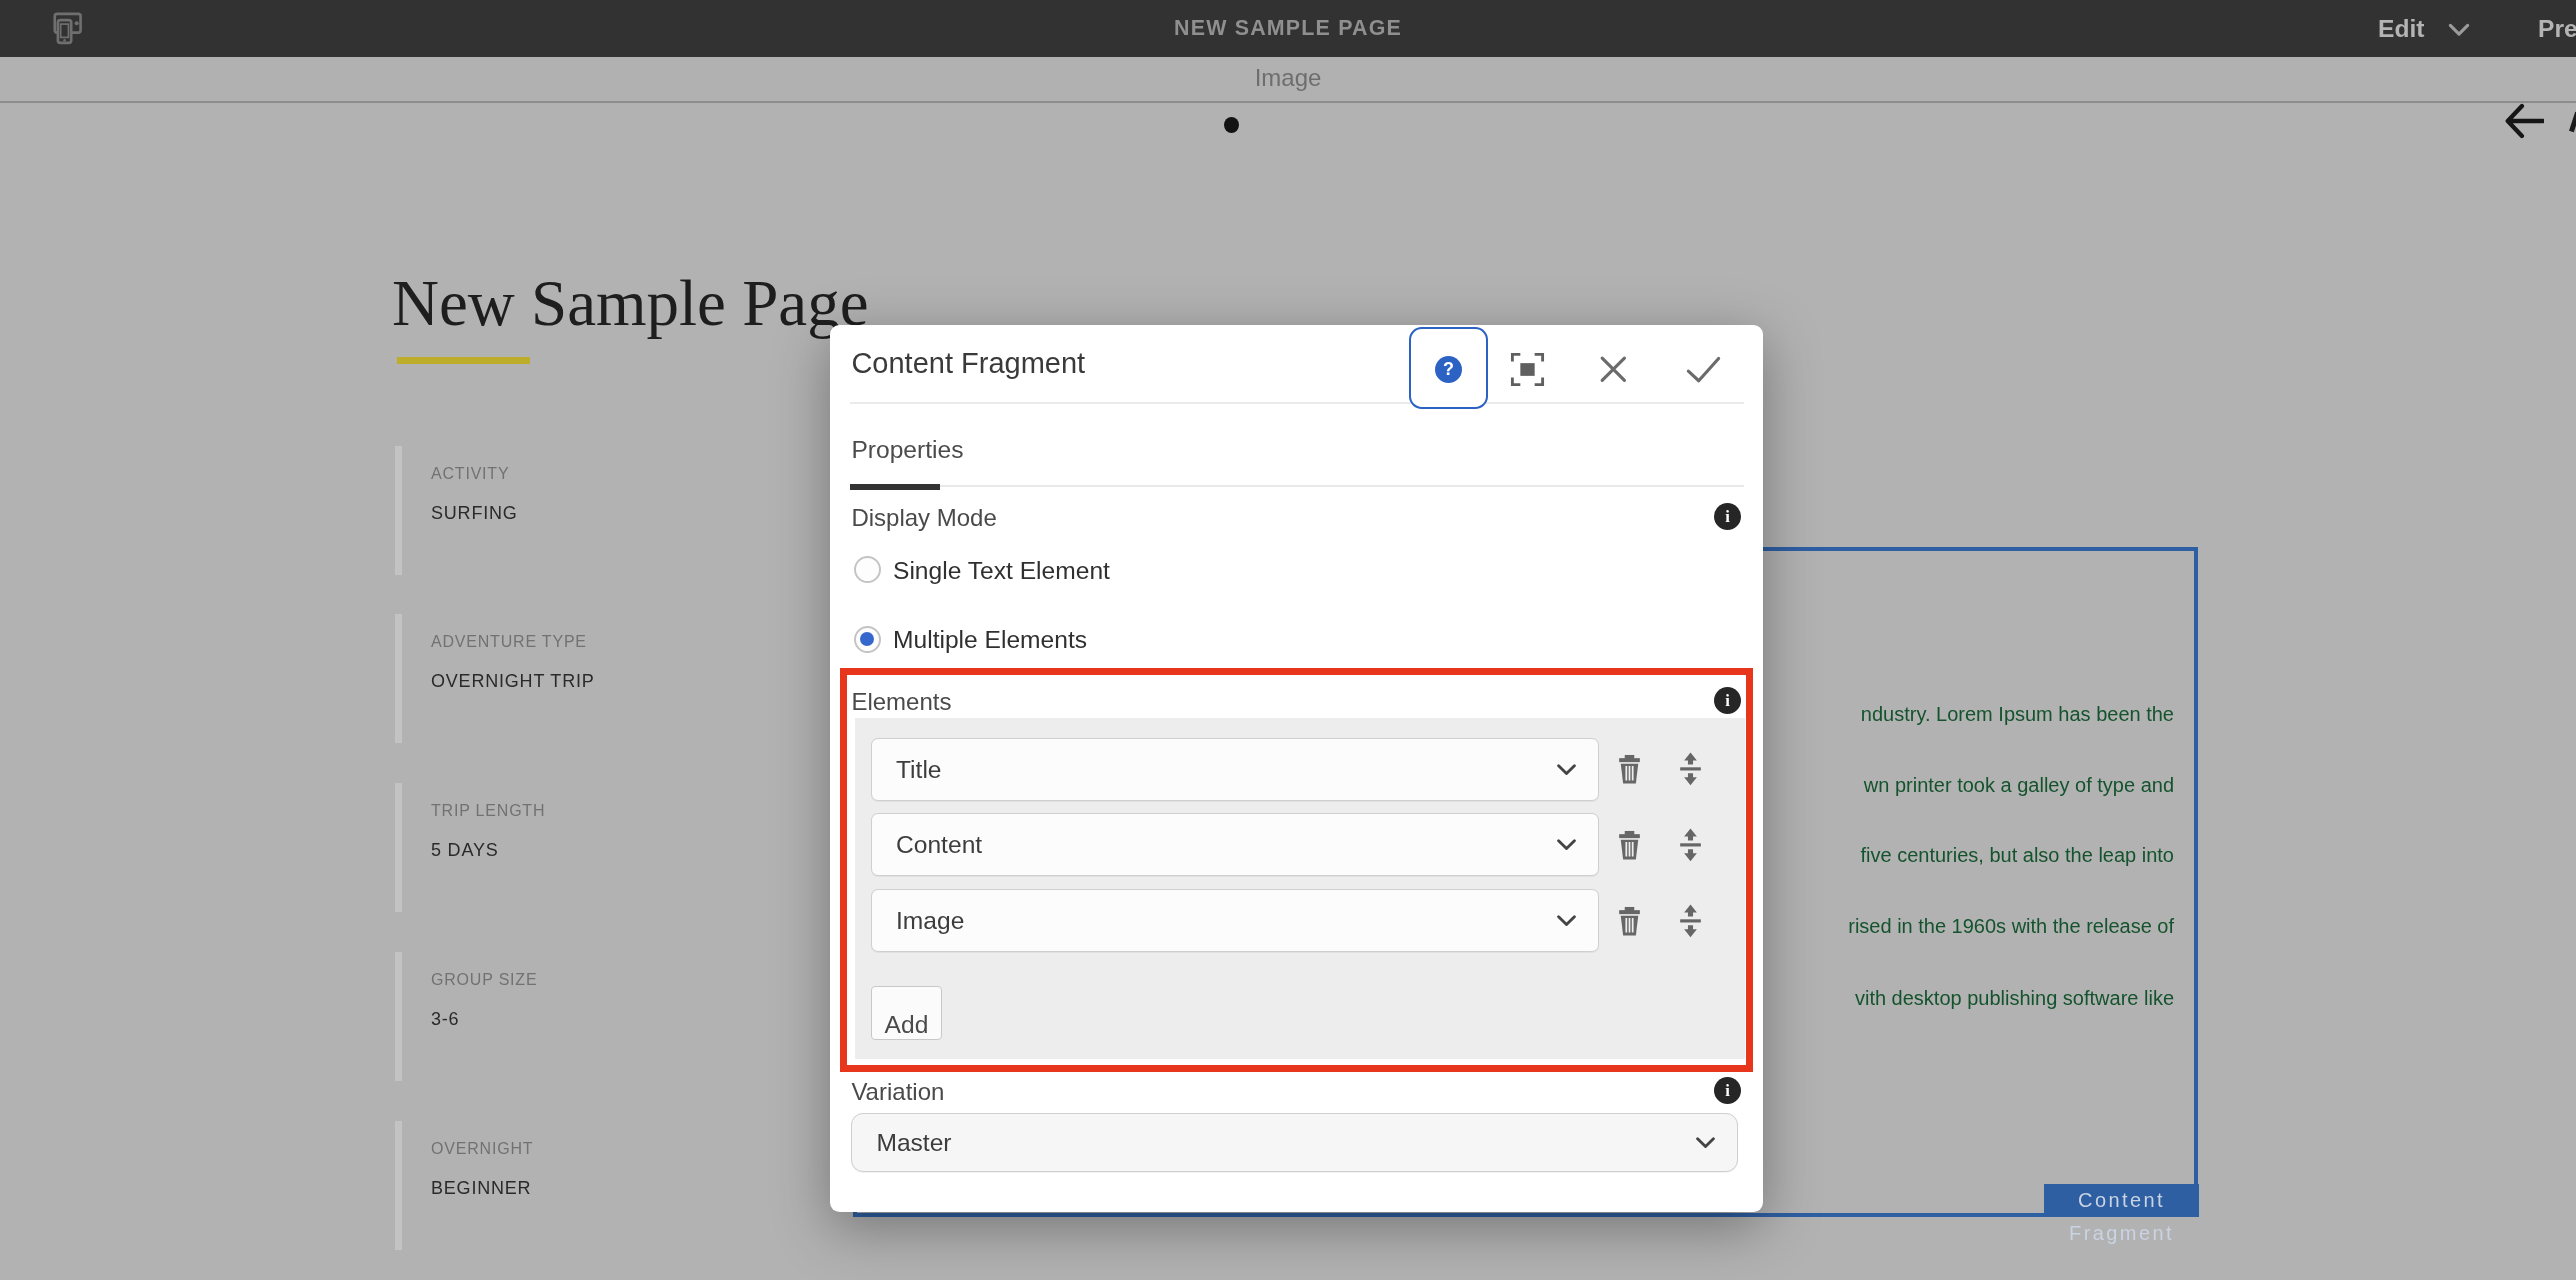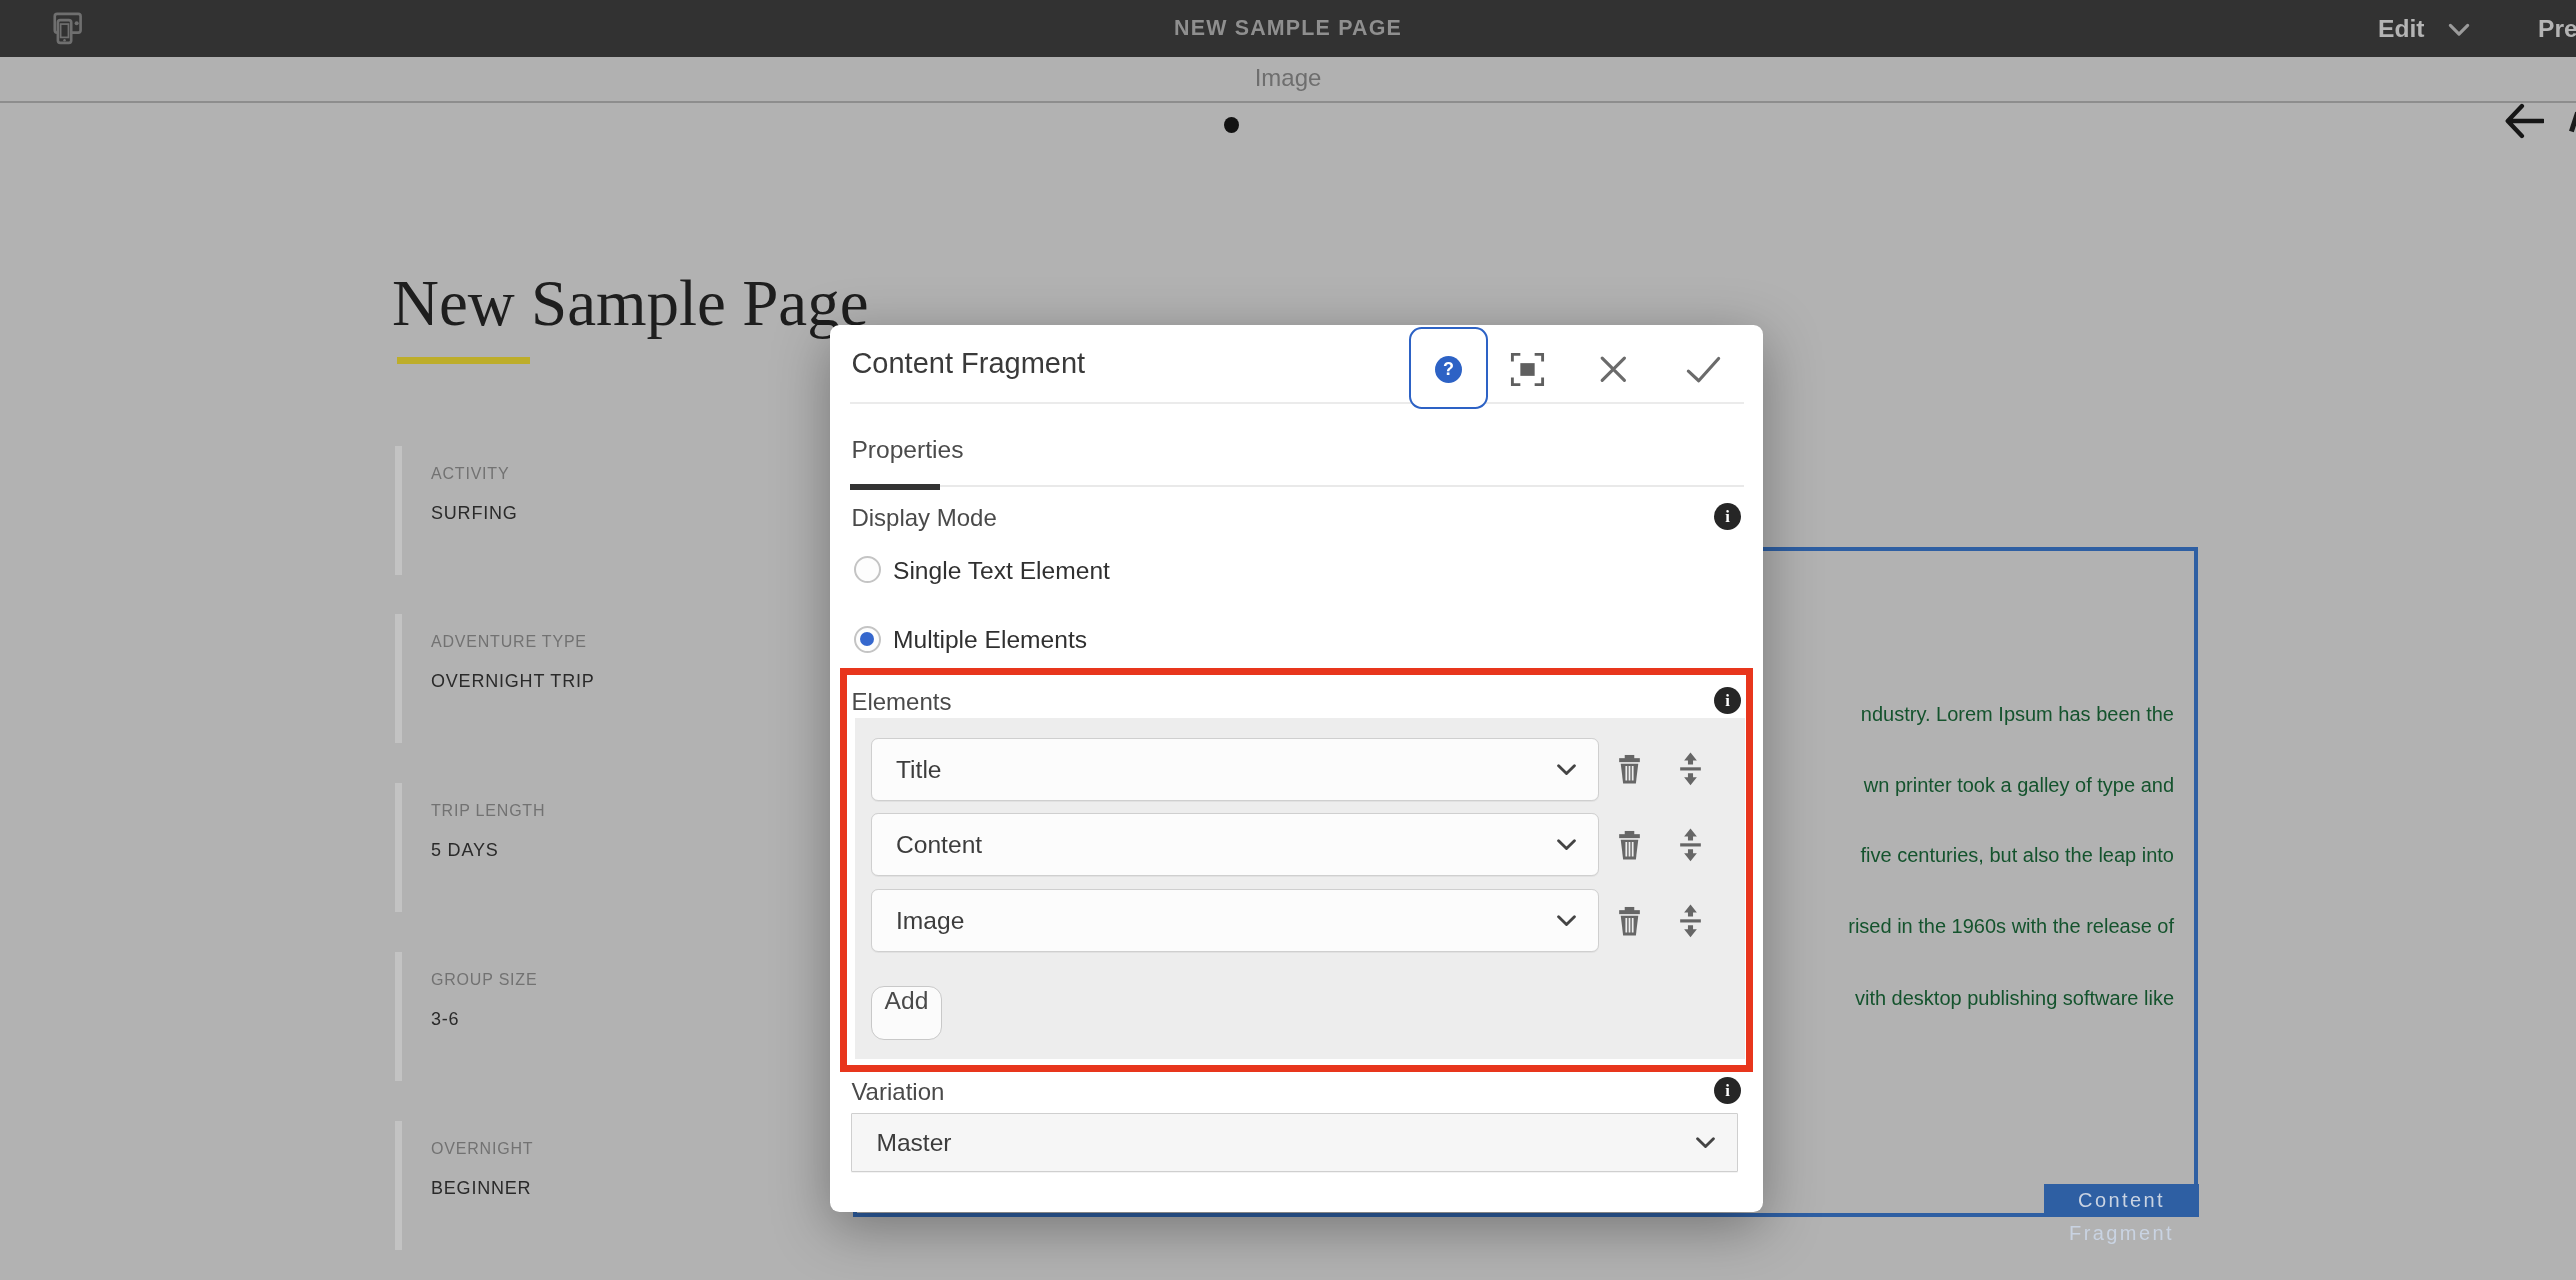--- a/index.html
+++ b/index.html
@@ -70,23 +70,23 @@
   .highlight-rect { left:9.5px; top:343px; width:913px; height:404px; border:7.1px solid #e8361d; z-index:5; pointer-events:none; }
   .elements-panel { left:25px; top:393px; width:890px; height:341px; background:#ededed; }
 
   .select-box { background:#fcfcfc; border:1.6px solid #cfcfcf; border-radius:7.1px; box-shadow:0 0.8px 0.8px rgba(0,0,0,0.05); }
   .select-text { position:absolute; left:24px; top:0; height:100%; display:flex; align-items:center; font-size:24.6px; color:#3d3d3d; }
   .select-chevron { position:absolute; right:22px; top:50%; margin-top:-5.6px; width:19px; height:12px; color:#444; }
   .element-row-select { left:16px; width:728px; height:63px; }
   .row-icon { width:35px; height:35px; color:#666666; }
 
   .add-button { left:16px; top:268px; width:71px; height:54px; background:#fbfbfb; border:1.6px solid #c8c8c8;
-    border-radius:13px; font-size:24.6px; color:#4a4a4a; display:flex; align-items:flex-start; justify-content:center; }
-
-  .variation-select { left:21.4px; top:788px; width:887px; height:59px; background:#f6f6f6; border:1.6px solid #cfcfcf; border-radius:1px; }
+    border-radius:4px; font-size:24.6px; color:#4a4a4a; display:flex; align-items:flex-end; justify-content:center; }
+
+  .variation-select { left:21.4px; top:788px; width:887px; height:59px; background:#f6f6f6; border:1.6px solid #cfcfcf; border-radius:12px; }
 
   svg { display:block; width:100%; height:100%; }
 </style>
 </head>
 <body>
 
 <div id="screen">
 
   <div class="abs topbar">
     <div class="abs devices-icon">

